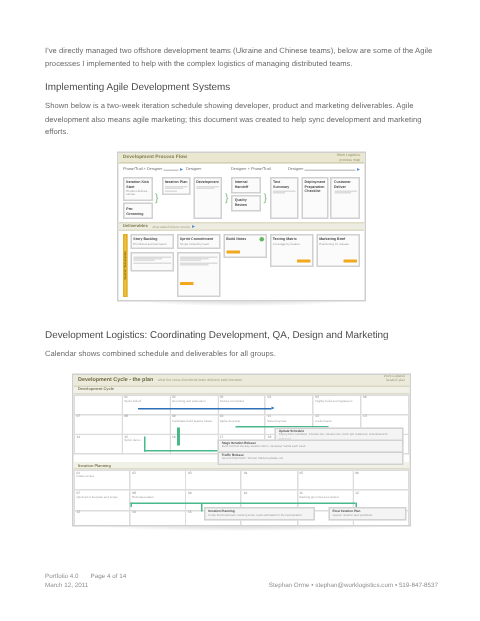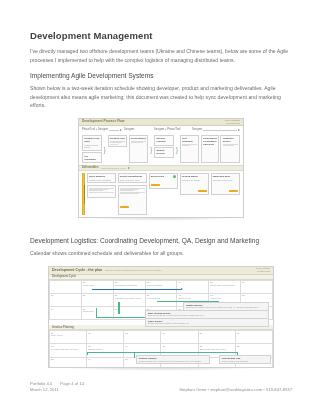--- a/index.html
+++ b/index.html
@@ -399,21 +399,20 @@
     line-height: 6px;
     padding-top: 6px;
   }
 </style>
 </head>
 <body>
 
 <div class="page">
   <div class="page-inner">
 
-    <h1 class="doc-title">Development Management</h1>
     <p class="body-text">I've directly managed two offshore development teams (Ukraine and Chinese teams), below are some of the Agile processes I implemented to help with the complex logistics of managing distributed teams.</p>
 
     <h2 class="sub-head">Implementing Agile Development Systems</h2>
     <p class="body-text">Shown below is a two-week iteration schedule showing developer, product and marketing deliverables. Agile development also means agile marketing; this document was created to help sync development and marketing efforts.</p>
 
     <div class="figure fig1">
       <div class="fig-shadow"></div>
       <div class="screenshot">
 
         <div class="band">

